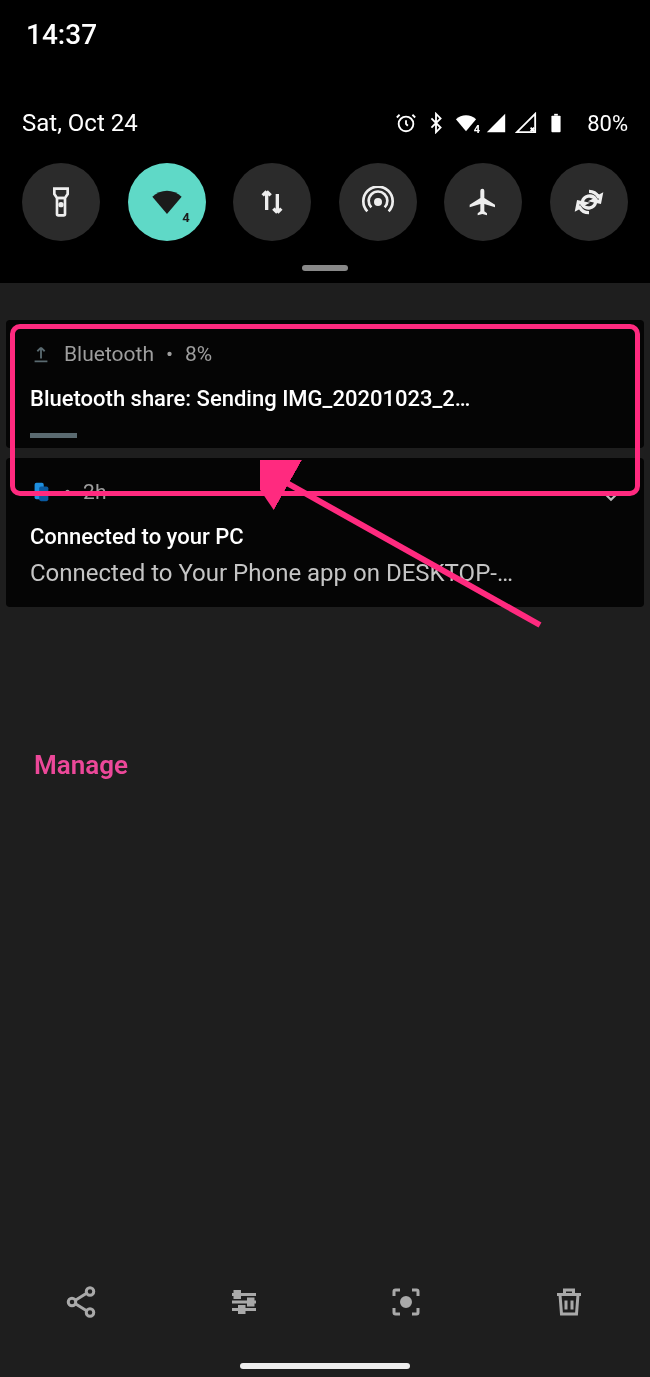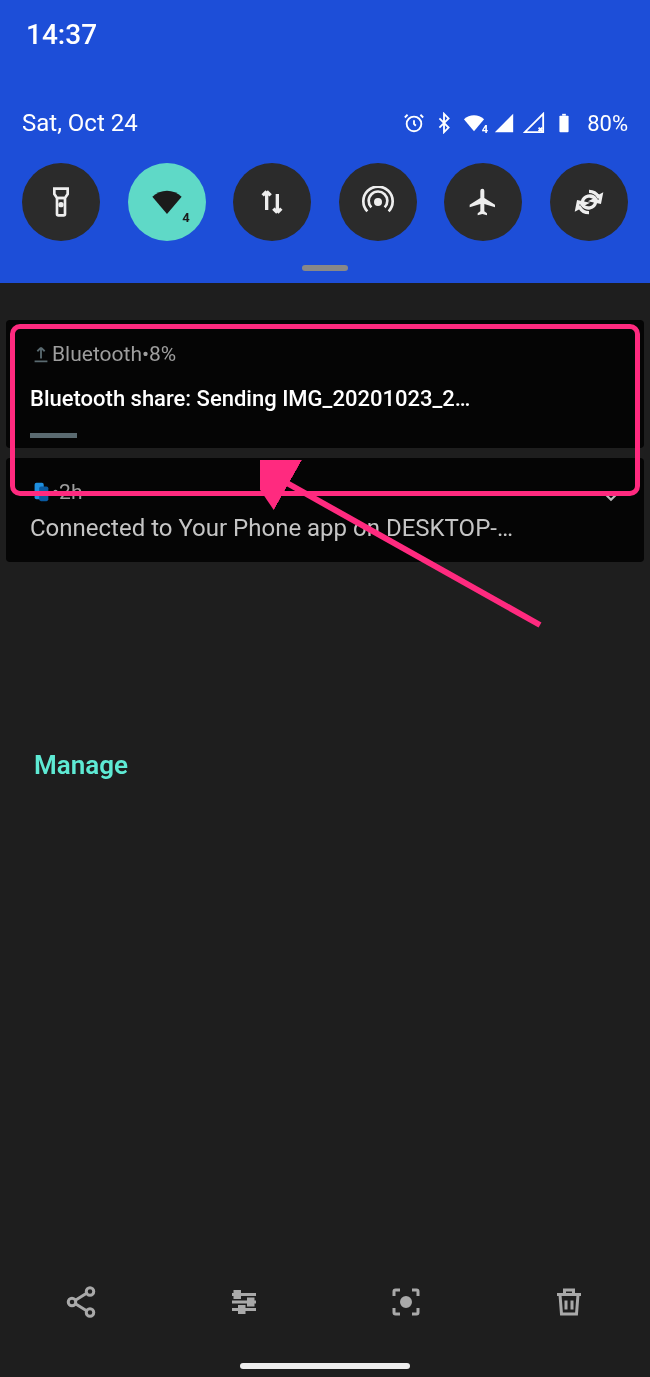--- a/index.html
+++ b/index.html
@@ -1,42 +1,42 @@
 <!DOCTYPE html>
 <html><head>
   <meta charset="utf-8">
   <style>
     * { margin:0; padding:0; box-sizing:border-box; }
     html,body { width:650px; height:1377px; background:#1e1e1e; font-family:Roboto,-apple-system,BlinkMacSystemFont,system-ui,sans-serif; overflow:hidden; position:relative; }
-    .shade { position:absolute; top:0; left:0; right:0; background:#1d4ed8; padding-bottom:8px; }
+    .shade { position:absolute; top:0; left:0; right:0; background:#000000; padding-bottom:8px; }
     .status-clock { color:#fff; font-size:28px; font-weight:500; padding:18px 26px 0; }
     .status-row { display:flex; align-items:center; justify-content:space-between; padding:58px 22px 16px;gap:30px; }
     .date { color:#fff; font-size:24px; font-weight:400; }
     .sys-icons { display:flex; align-items:center; gap:8px; color:#fff; }
     .sys-icons svg { width:22px; height:22px; }
-    .batt-text { color:#fff; font-size:22px; font-weight:400; margin-left:4px; }
+    .batt-text { color:#fff; font-size:22px; font-weight:400; margin-left:12px; }
     .qs-row { display:flex; justify-content:space-between; align-items:center; padding:10px 22px 16px; }
     .qs-tile { width:78px; height:78px; border-radius:50%; background:#2b2b2b; display:flex; align-items:center; justify-content:center; color:#eee; cursor:pointer; }
     .qs-tile.active { background:#5FD9C7; color:#1b1b1b; }
     .qs-tile svg { width:32px; height:32px; }
     .handle { width:46px; height:6px; background:#888; border-radius:3px; margin:8px auto 4px; }
     .notifs { position:absolute; top:320px; left:6px; right:6px; }
     .notif { background:#050505; border-radius:4px; padding:22px 24px 20px; margin-bottom:10px; position:relative; }
-    .notif-head { display:flex; align-items:center; color:#9e9e9e; font-size:21px; }
+    .notif-head { display:flex; align-items:center; gap:12px; color:#9e9e9e; font-size:21px; }
     .notif-head svg { width:22px; height:22px; }
     .notif-title { color:#fff; font-size:22px; font-weight:500; margin-top:20px; white-space:nowrap; overflow:hidden; text-overflow:ellipsis; }
     .notif-body { color:#c5c5c5; font-size:24px; margin-top:10px; white-space:nowrap; overflow:hidden; text-overflow:ellipsis; }
     .progress-track { height:5px; background:transparent; margin-top:22px; position:relative; }
     .progress-fill { position:absolute; left:0; top:0; height:100%; background:#5a6a70; }
     .chevron { position:absolute; right:22px; top:28px; color:#bbb; cursor:pointer; }
     .chevron svg{ width:22px; height:22px; }
     .hl { position:absolute; border:5px solid #ff2a7f; border-radius:10px; pointer-events:none; }
     .arrow { position:absolute; pointer-events:none; }
     .manage-row { position:absolute; display:flex; align-items:center; }
-    .manage { color:#5eead4; font-size:26px; font-weight:600; cursor:pointer; }
+    .manage { color:#ec4899; font-size:26px; font-weight:600; cursor:pointer; }
     .bg-photo { position:absolute; left:0; right:0; background:linear-gradient(135deg,#6d5a56 0%,#7e7068 40%,#8f827a 60%,#7a6e67 100%); z-index:-1; }
     .bg-photo::before{content:"";position:absolute;left:60px;top:16px;width:150px;height:80px;background:#c13040;opacity:.55;border-radius:3px;}
     .lower-fill { position:absolute; left:0; right:0; bottom:0; background:#1e1e1e; }
     .bottombar { position:absolute; left:0; right:0; bottom:30px; height:90px; display:flex; justify-content:space-around; align-items:center; }
     .bottombar .btn { width:110px; height:60px; display:flex; align-items:center; justify-content:center; color:#a9a9a9; cursor:pointer; }
     .bottombar svg{ width:36px; height:36px; }
     .nav-pill { position:absolute; bottom:8px; left:50%; transform:translateX(-50%); width:170px; height:6px; background:#eee; border-radius:3px; }
   </style>
 </head>
 <body>
@@ -139,20 +139,21 @@
           <rect x="10" y="6" width="10" height="16" rx="2" fill="#0a5aa0"></rect>
         </svg>
       <span>•</span>
       <span>2h</span>
     </div>
     <div class="chevron">
       <svg viewBox="0 0 24 24" fill="none" stroke="currentColor" stroke-width="2.5">
           <path d="M6 9l6 6 6-6"></path>
         </svg>
     </div>
+    <div class="notif-title">Connected to your PC</div>
     <div class="notif-body">Connected to Your Phone app on DESKTOP-…</div>
   </div>
 </div>
 
 <div class="hl" style="top:324px;left:10px;width:630px;height:172px;"></div>
 <svg class="arrow" style="top:460px;left:260px;width:300px;height:180px;" viewBox="0 0 300 180">
   <defs>
       <marker id="ah" markerWidth="10" markerHeight="10" refX="2" refY="5" orient="auto">
         <path d="M0 0L10 5L0 10z" fill="#ff2a7f"></path>
       </marker>

